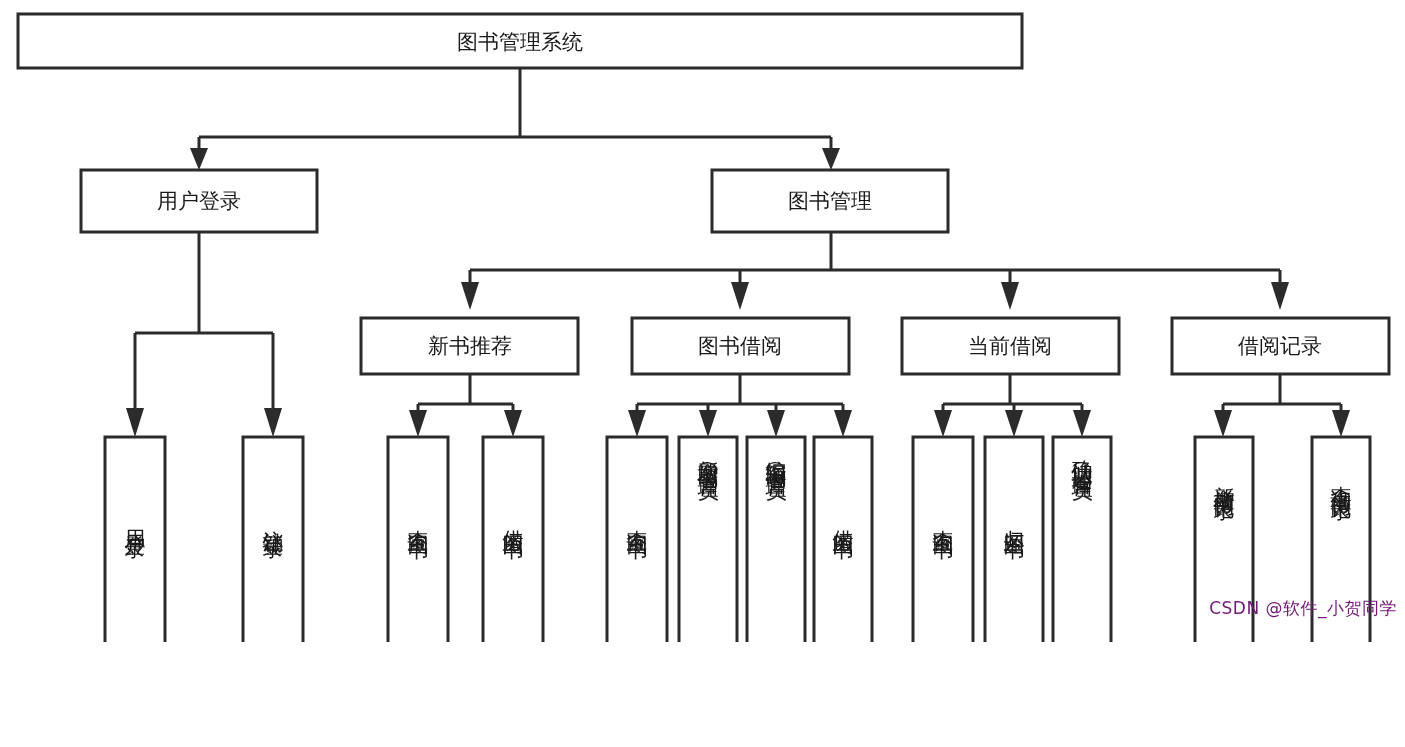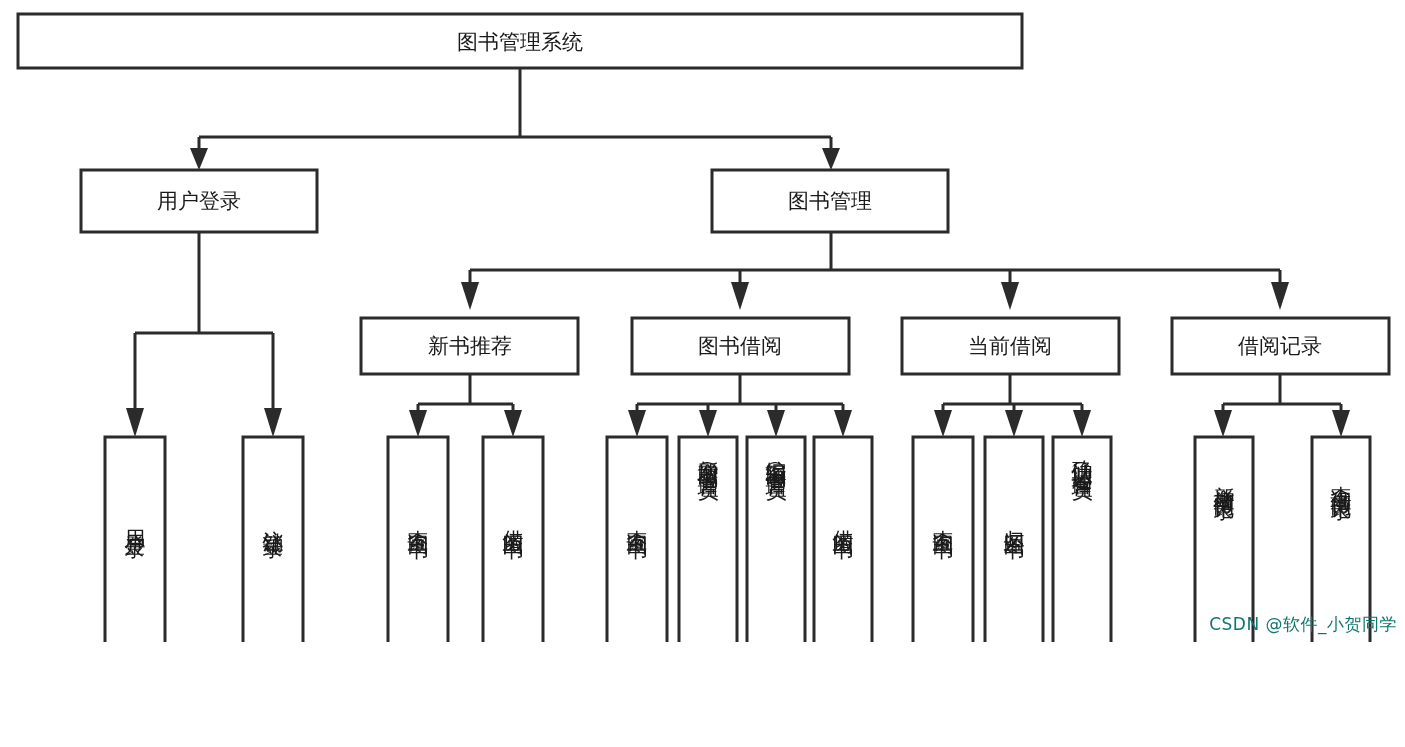--- a/index.html
+++ b/index.html
@@ -56,24 +56,24 @@
     stroke: #2b2b2b;
     stroke-width: 3;
     fill: none;
   }
   .arrow-head {
     fill: #2b2b2b;
   }
   .watermark {
     position: absolute;
     right: 8px;
-    bottom: 6px;
+    bottom: 22px;
     font-family: "DejaVu Sans", "Liberation Sans", sans-serif;
     font-size: 17px;
-    color: #0f766e;
+    color: #701a75;
     letter-spacing: 0.5px;
     white-space: nowrap;
   }
 </style>
 </head>
 <body>
 
 <div id="diagram-root">
 
   <svg class="flow" viewBox="0 0 1405 747">

